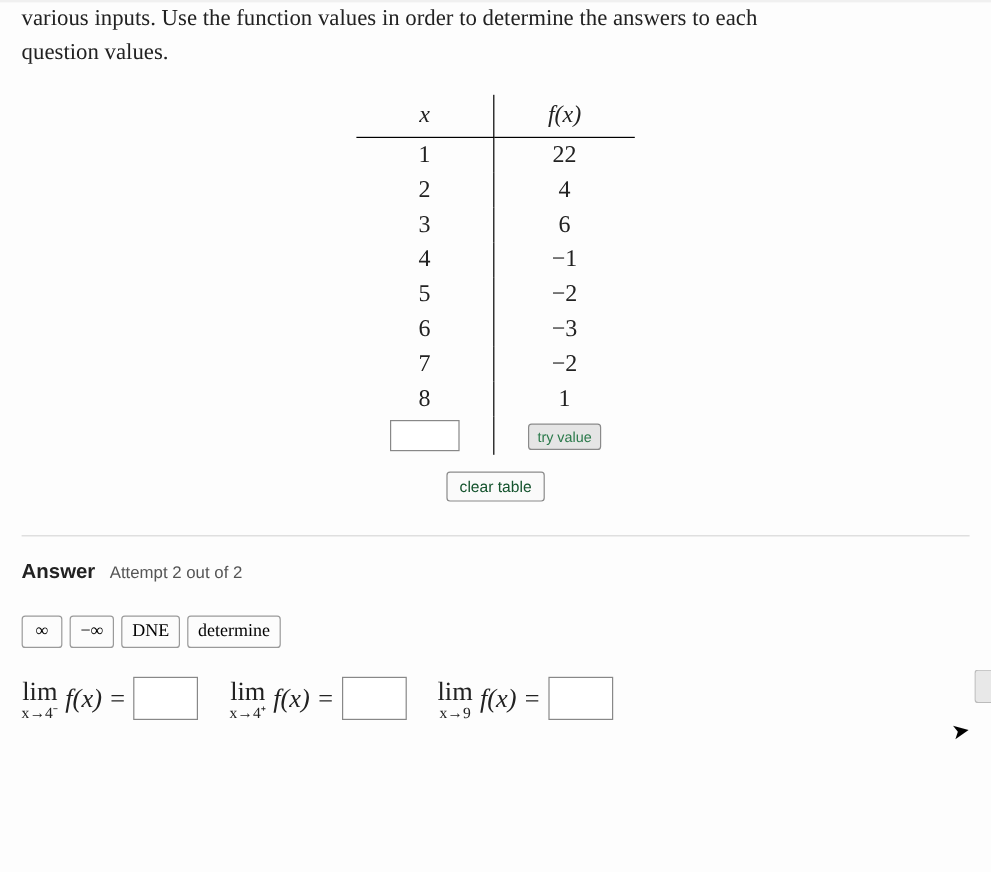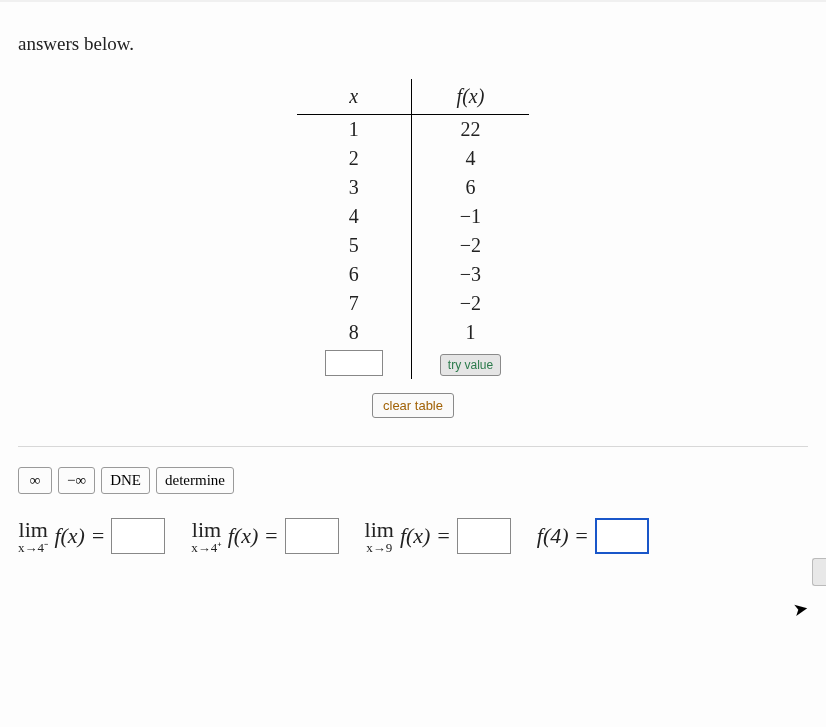--- a/index.html
+++ b/index.html
@@ -67,21 +67,21 @@
       color: #2b7a4b;
       border: 1px solid #8a8a8a;
       background: #e5e5e5;
       border-radius: 3px;
       padding: 3px 7px;
       cursor: pointer;
     }
     .clear-btn {
       font-family: Arial, sans-serif;
       font-size: 13px;
-      color: #a16207;
+      color: #14532d;
       border: 1px solid #8a8a8a;
       background: #fafafa;
       border-radius: 3px;
       padding: 4px 10px;
       margin-top: 14px;
       cursor: pointer;
     }
     .answer-section {
       border-top: 1px solid #d8d8d8;
       padding-top: 20px;
@@ -163,22 +163,22 @@
       color: #000;
       transform: rotate(-10deg);
     }
   </style>
 </head>
 <body>
 
 <div class="page">
 
   <div class="question-text">
-    <br>
-    <span>answers below.</span>
+    <span>various inputs. Use the function values in order to determine the answers to each</span><br>
+    <span>question values.</span>
   </div>
 
   <div class="table-wrap">
     <table class="func-table">
       <thead>
         <tr>
           <th>x</th>
           <th class="fx-header"><span class="f">f(x)</span></th>
         </tr>
       </thead>
@@ -218,20 +218,24 @@
         <tr>
           <td class="input-cell"><input type="text" style=""></td>
           <td><button class="try-btn">try value</button></td>
         </tr>
       </tbody>
     </table>
     <button class="clear-btn">clear table</button>
   </div>
 
   <div class="answer-section">
+    <div class="answer-header">
+      <span class="answer-label">Answer</span>
+      <span class="attempt">Attempt 2 out of 2</span>
+    </div>
 
     <div class="option-row">
       <button class="option-btn">∞</button>
       <button class="option-btn">−∞</button>
       <button class="option-btn">DNE</button>
       <button class="option-btn">determine</button>
     </div>
 
     <div class="limits-row">
 
@@ -255,24 +259,20 @@
 
       <div class="limit-item">
         <span class="lim-stack">
           <span class="lim-top">lim</span>
           <span class="lim-bot">x→9</span>
         </span>
         <span class="fx">f(x) =</span>
         <span class="answer-box"></span>
       </div>
 
-      <div class="limit-item">
-        <span class="fx">f(4) =</span>
-        <span class="answer-box active"></span>
-      </div>
 
     </div>
   </div>
 
   <div class="edge-badge"></div>
   <div class="cursor">➤</div>
 
 </div>
 
 </body></html>

